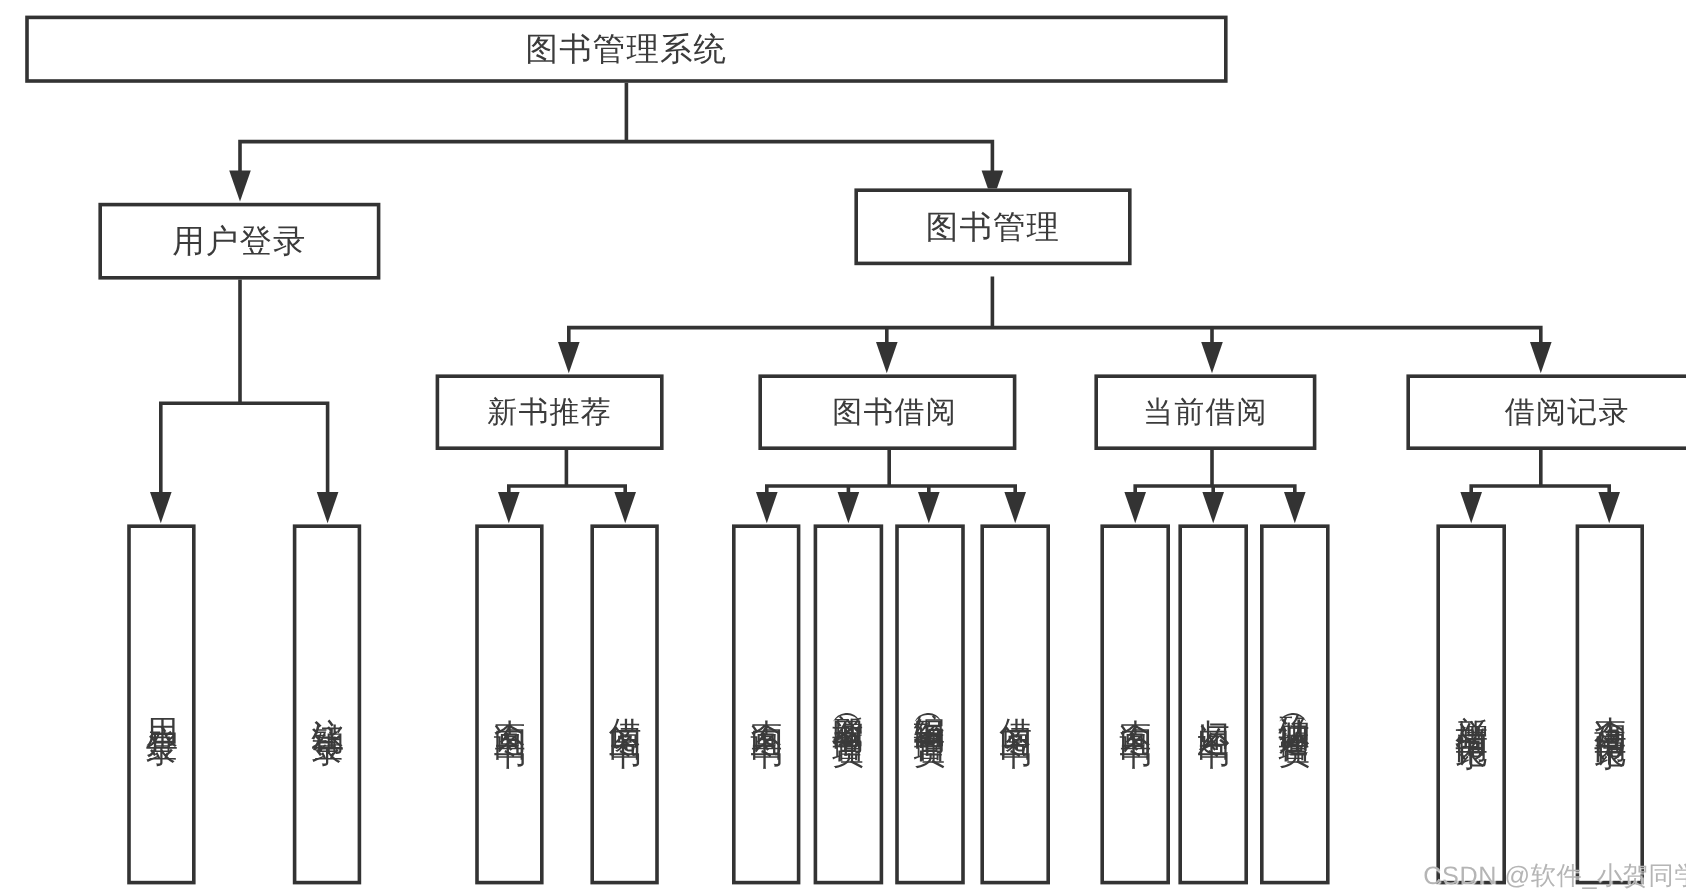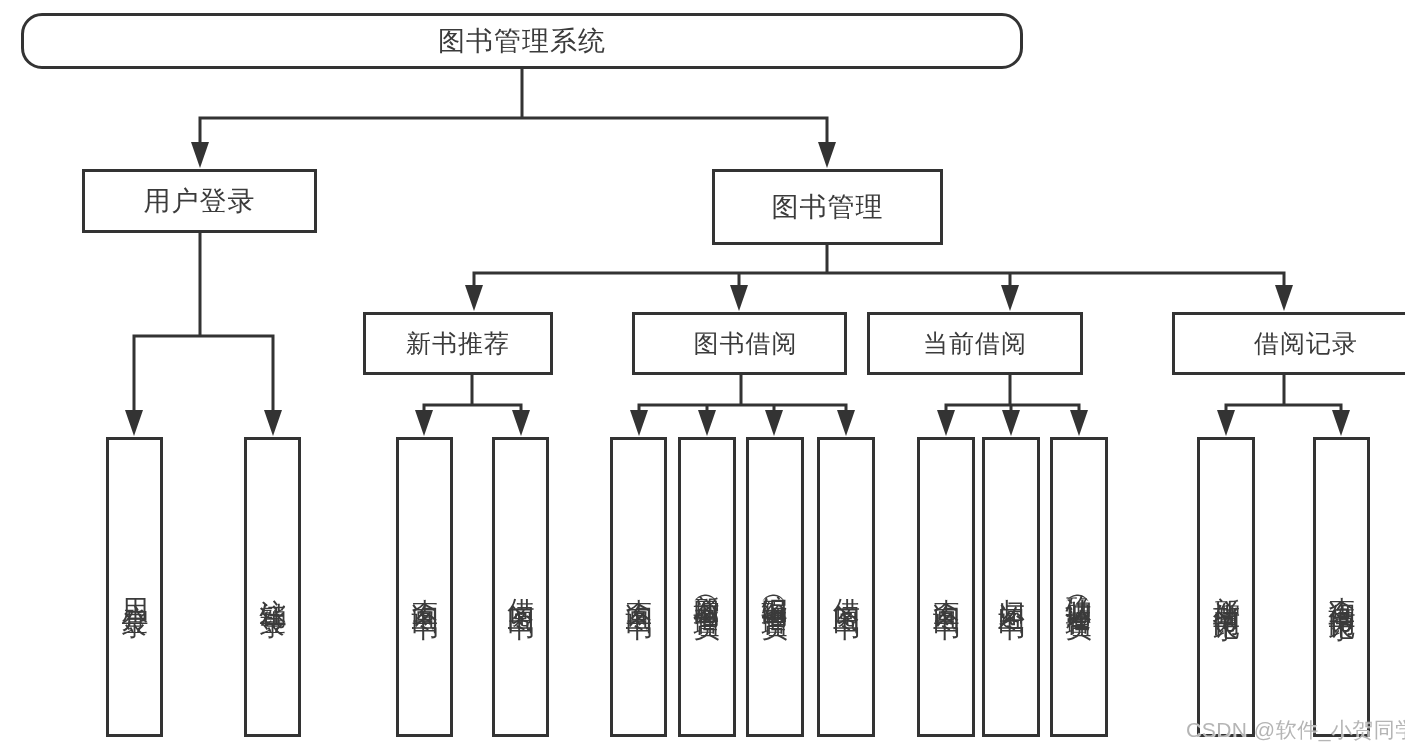--- a/index.html
+++ b/index.html
@@ -79,28 +79,28 @@
       <path class="head" d="M1070 410 H1088 L1079 436 Z"></path>
     </g>
 
     <g>
       <path class="wire" d="M1284 374 V405 M1226 405 H1341 M1226 405 V416 M1341 405 V416"></path>
       <path class="head" d="M1217 410 H1235 L1226 436 Z"></path>
       <path class="head" d="M1332 410 H1350 L1341 436 Z"></path>
     </g>
   </svg>
 
-  <div class="box hbox" style="left:21px;top:13px;width:1002px;height:56px;border-radius:21px;">图书管理系统</div>
+  <div class="box hbox" style="left:21px;top:13px;width:1002px;height:56px;">图书管理系统</div>
 
   <div class="box hbox" style="left:82px;top:169px;width:235px;height:64px;">用户登录</div>
-  <div class="box hbox" style="left:712px;top:169px;width:231px;height:76px;">图书管理</div>
+  <div class="box hbox" style="left:712px;top:157px;width:231px;height:64px;">图书管理</div>
 
   <div class="box hbox l3" style="left:363px;top:312px;width:190px;height:63px;">新书推荐</div>
   <div class="box hbox l3" style="left:632px;top:312px;width:215px;height:63px;padding-left:12px;">图书借阅</div>
-  <div class="box hbox l3" style="left:867px;top:312px;width:216px;height:63px;">当前借阅</div>
+  <div class="box hbox l3" style="left:912px;top:312px;width:185px;height:63px;">当前借阅</div>
   <div class="box hbox l3" style="left:1172px;top:312px;width:268px;height:63px;">借阅记录</div>
 
   <div class="box vbox" style="left:106px;top:437px;width:57px;height:300px;">
     <span>用户登录</span>
   </div>
   <div class="box vbox" style="left:244px;top:437px;width:57px;height:300px;">
     <span>注销登录</span>
   </div>
 
   <div class="box vbox" style="left:396px;top:437px;width:57px;height:300px;">

